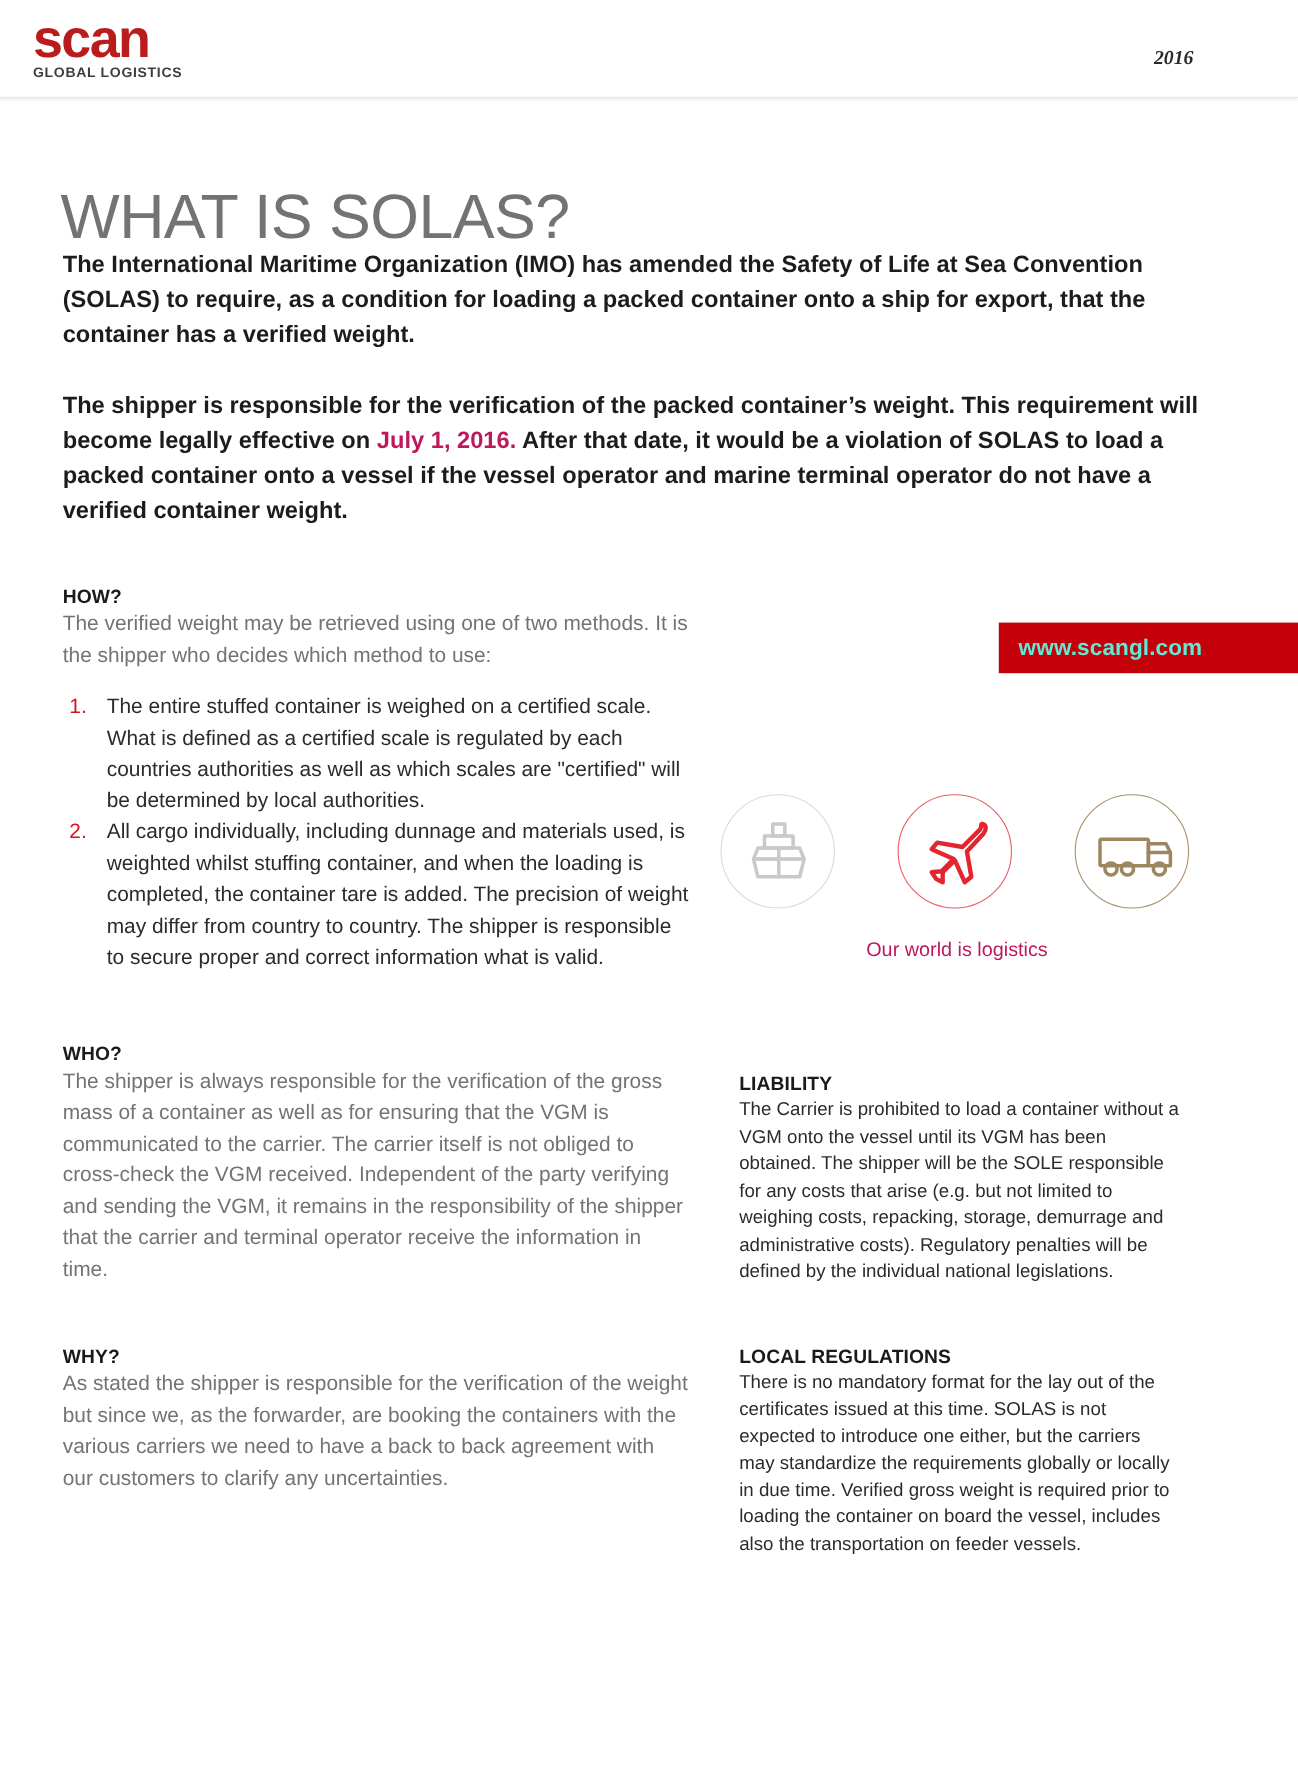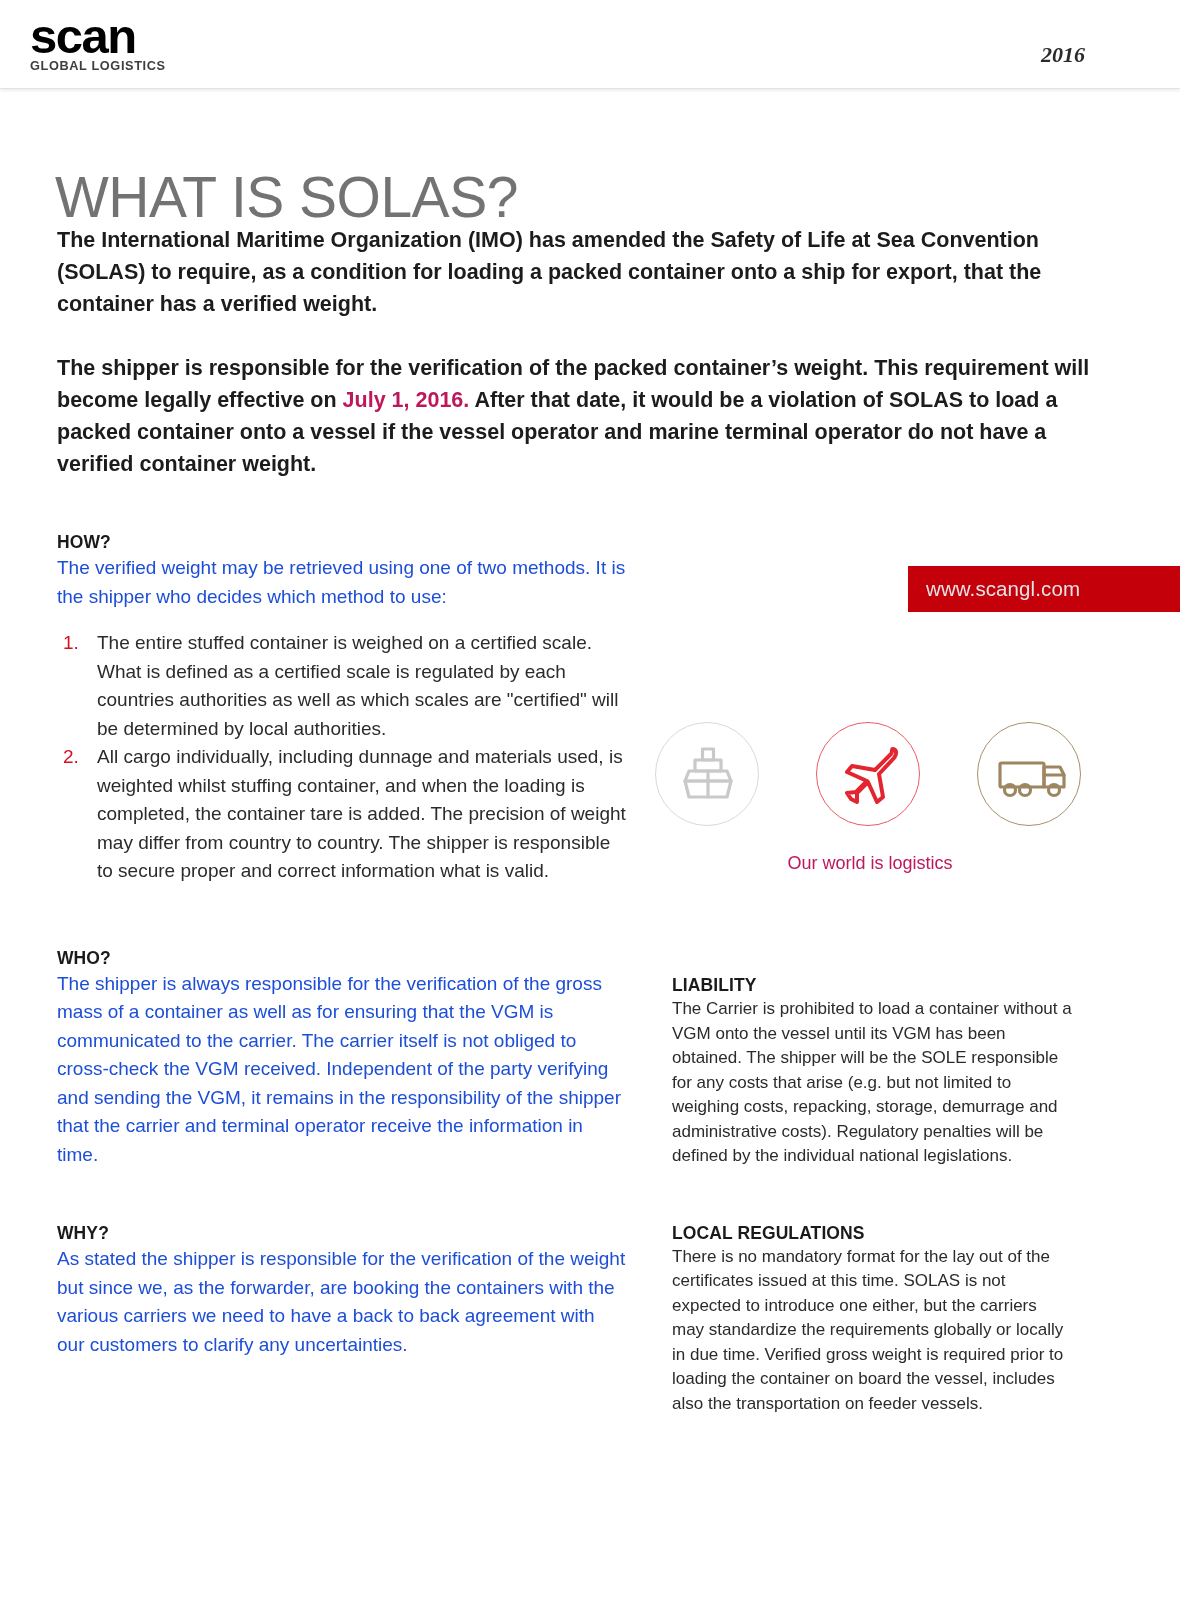--- a/index.html
+++ b/index.html
@@ -33,21 +33,21 @@
   .logo-block {
     position: absolute;
     left: 30px;
     top: 14px;
     width: 300px;
   }
   .logo-word {
     font-family: "Liberation Sans", sans-serif;
     font-size: 49px;
     font-weight: bold;
-    color: #000000;
+    color: #b91c1c;
     letter-spacing: -1.5px;
     line-height: 44px;
     display: block;
   }
   .logo-sub {
     display: block;
     margin-top: 1px;
     font-family: "Liberation Sans", sans-serif;
     font-size: 12.5px;
     font-weight: bold;
@@ -56,21 +56,21 @@
     transform: scaleX(1.02);
     transform-origin: left center;
   }
   .year {
     position: absolute;
     right: 95px;
     top: 42px;
     font-family: "Liberation Serif", serif;
     font-style: italic;
     font-weight: bold;
-    font-size: 22px;
+    font-size: 18px;
     color: #2b2b2b;
   }
 
   
   .title {
     position: absolute;
     left: 55px;
     top: 128px;
     font-size: 57px;
     font-weight: normal;
@@ -111,21 +111,21 @@
   .sec-head {
     font-size: 17.5px;
     font-weight: bold;
     color: #1a1a1a;
     margin: 12px 0 1px 0;
     letter-spacing: 0.1px;
   }
   .sec-body {
     font-size: 19px;
     line-height: 28.5px;
-    color: #1d4ed8;
+    color: #737373;
     margin: 0;
   }
   .sec-body-sm {
     font-size: 17px;
     line-height: 24.5px;
     color: #2b2b2b;
     margin: 0;
   }
   .block-gap-lg { height: 50px; }
   .block-gap-md { height: 42px; }
@@ -159,23 +159,23 @@
     top: 566px;
     width: 272px;
     height: 46px;
     background: #c4000a;
     box-sizing: border-box;
   }
   .url-badge span {
     position: absolute;
     left: 18px;
     top: 11px;
-    color: #e5e5e5;
+    color: #5eead4;
     font-size: 20.5px;
-    font-weight: normal;
+    font-weight: bold;
     letter-spacing: 0.1px;
   }
 
   
   .icon-row {
     position: absolute;
     left: 655px;
     top: 722px;
     width: 430px;
     height: 108px;

